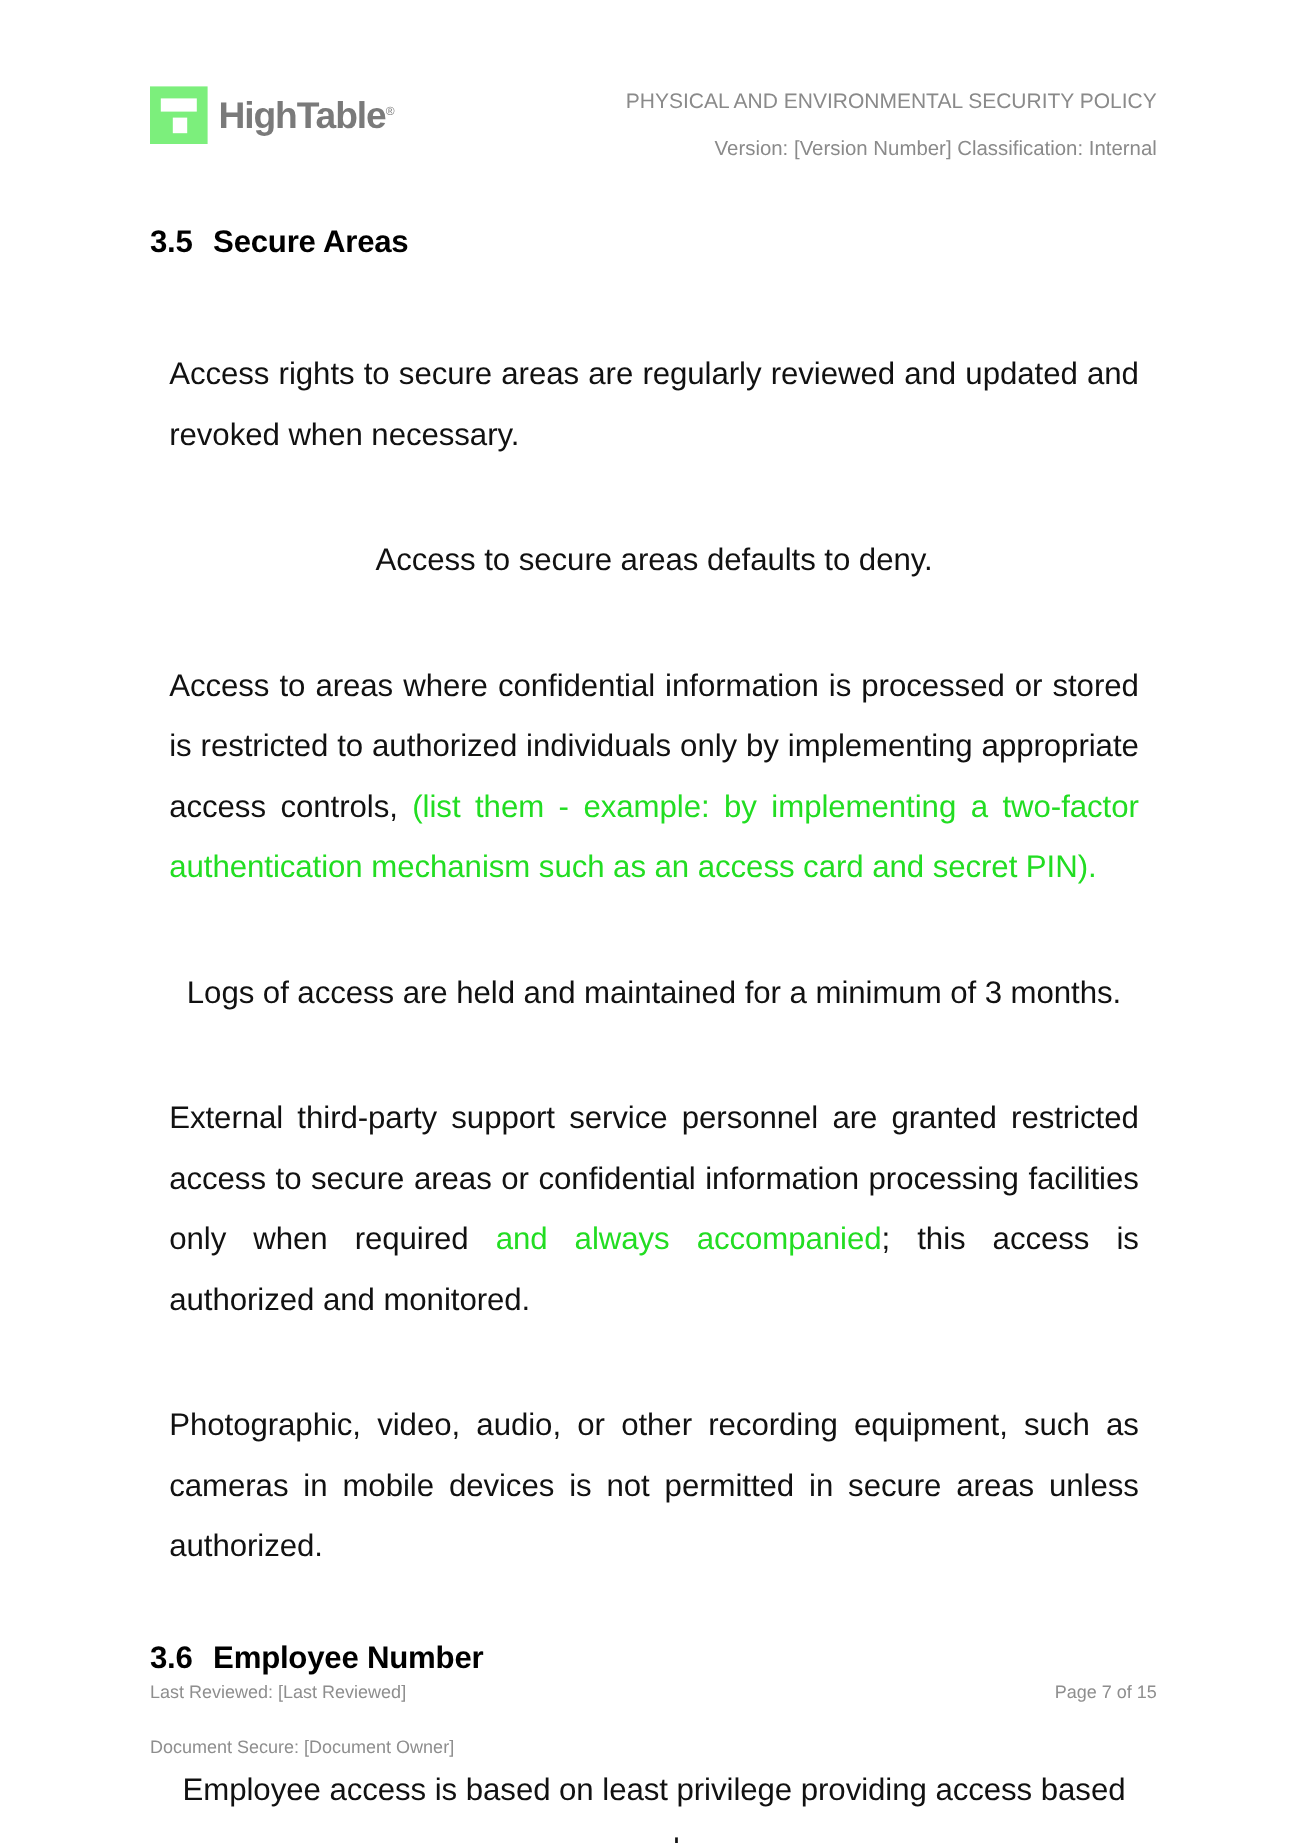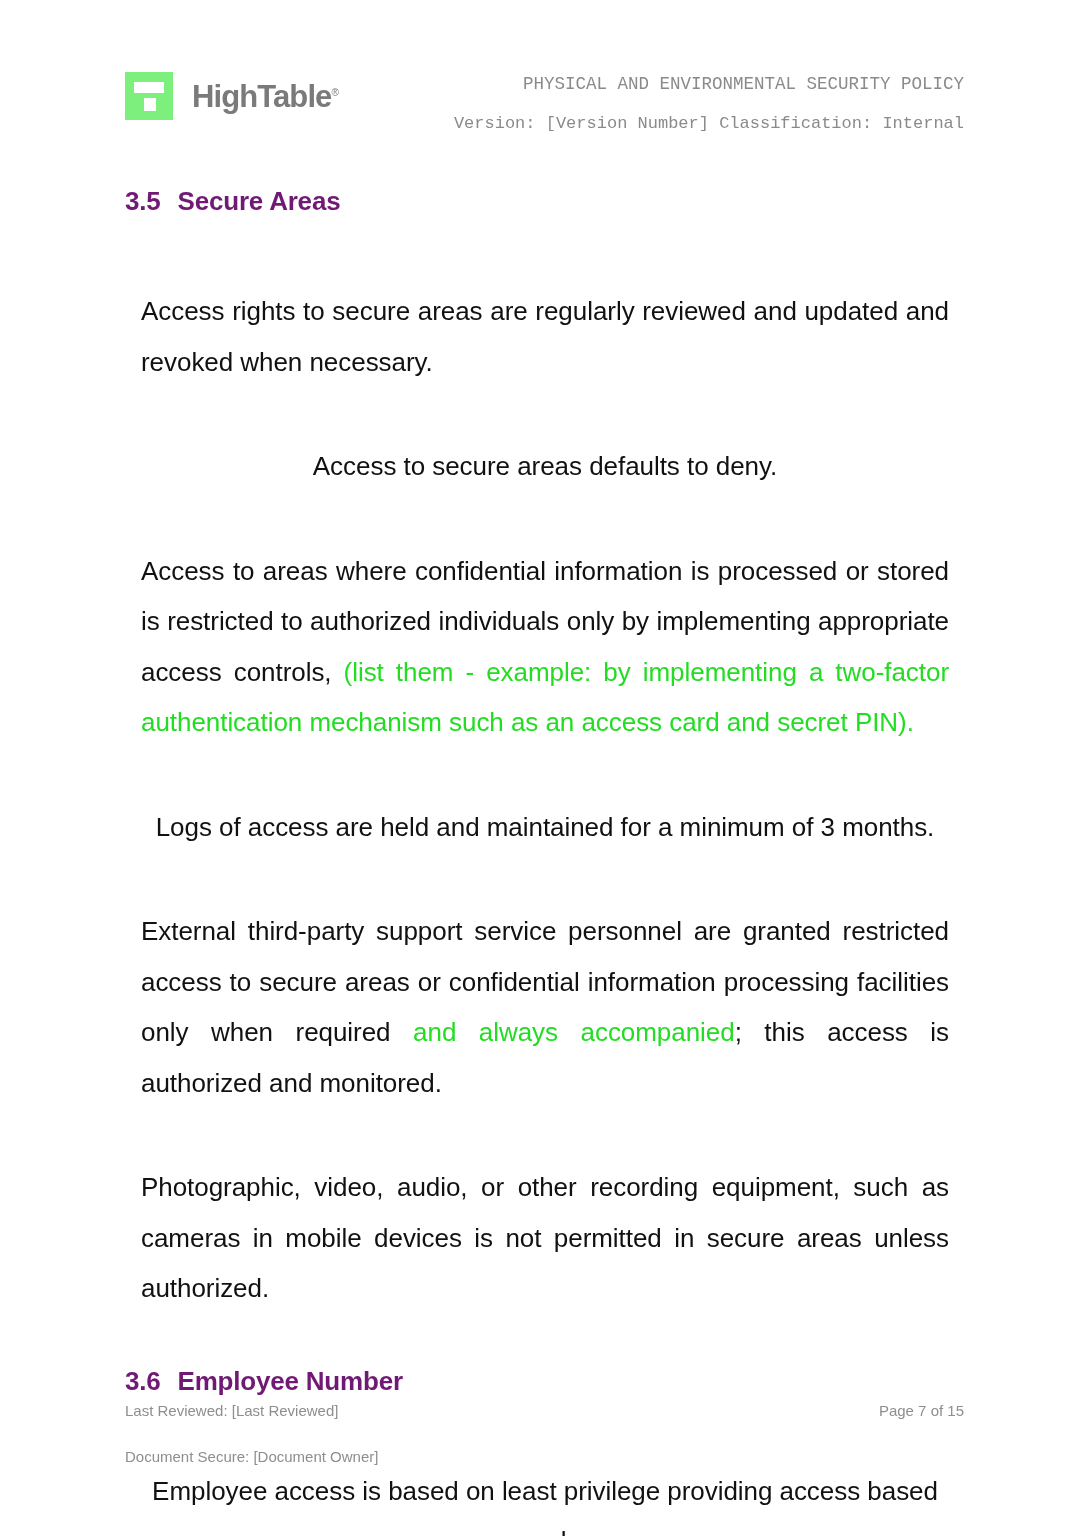--- a/index.html
+++ b/index.html
@@ -26,21 +26,21 @@
     top: 66px;
     left: 125px;
     width: 839px;
     display: flex;
     align-items: flex-start;
     justify-content: space-between;
   }
   .brand {
     display: flex;
     align-items: center;
-    gap: 19px;
+    gap: 9px;
     margin-top: 6px;
   }
   .brand-mark {
     position: relative;
     width: 48px;
     height: 48px;
     background: #7cef7c;
     flex: none;
   }
   .brand-mark .bar {
@@ -74,37 +74,36 @@
     font-weight: normal;
     letter-spacing: 0;
   }
 
   .header-text {
     text-align: right;
     color: #8a8a8a;
     font-size: 17.5px;
     line-height: 1;
     padding-top: 10px;
-    font-family: Liberation Mono, monospace;
   }
   .header-text .line1 { display: block; }
   .header-text .line2 { display: block; margin-top: 21px; font-size: 17px; }
 
   
   .content {
     position: absolute;
     left: 125px;
     top: 186px;
     width: 840px;
   }
   h2.section {
     margin: 0;
     font-size: 26px;
     font-weight: bold;
-    color: #701a75;
+    color: #000000;
     letter-spacing: -0.2px;
     line-height: 1.2;
   }
   h2.section .num { margin-right: 17px; }
 
   p.para {
     margin: 16px;
     font-size: 26px;
     color: #111111;
     line-height: 50.5px;

